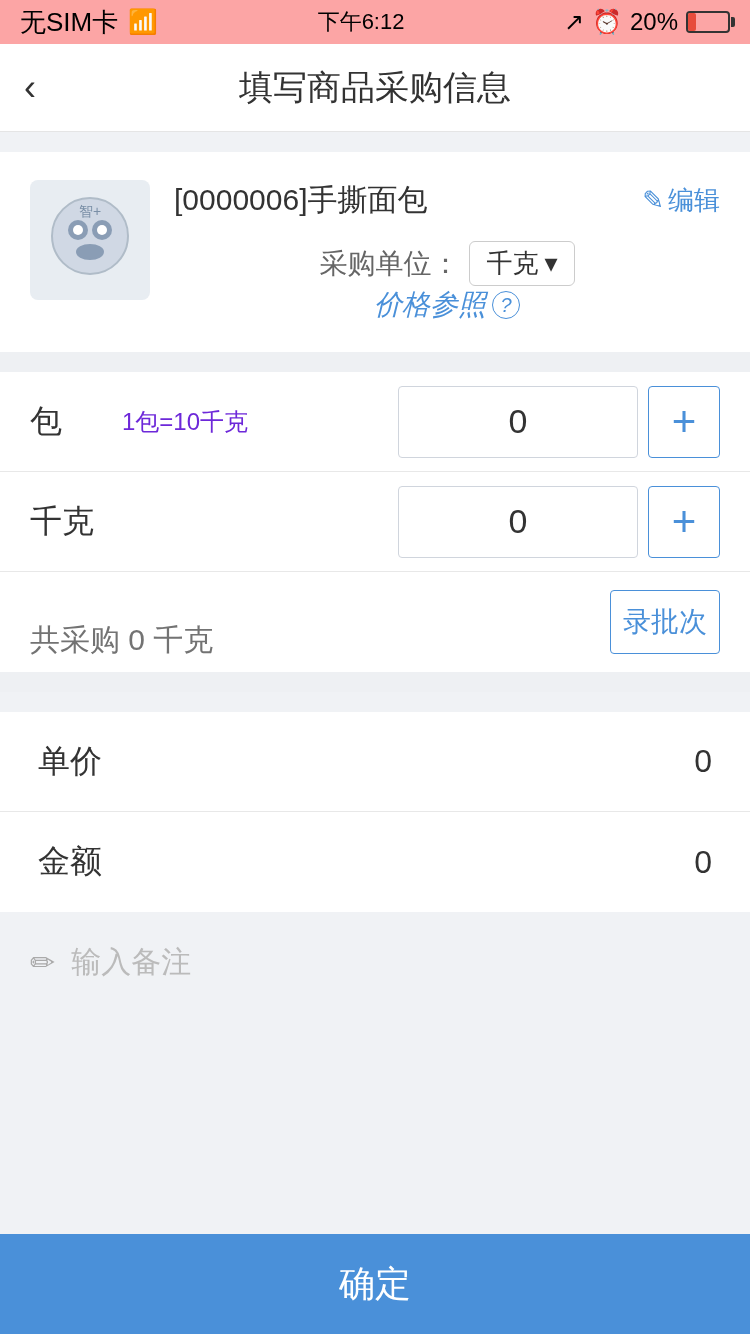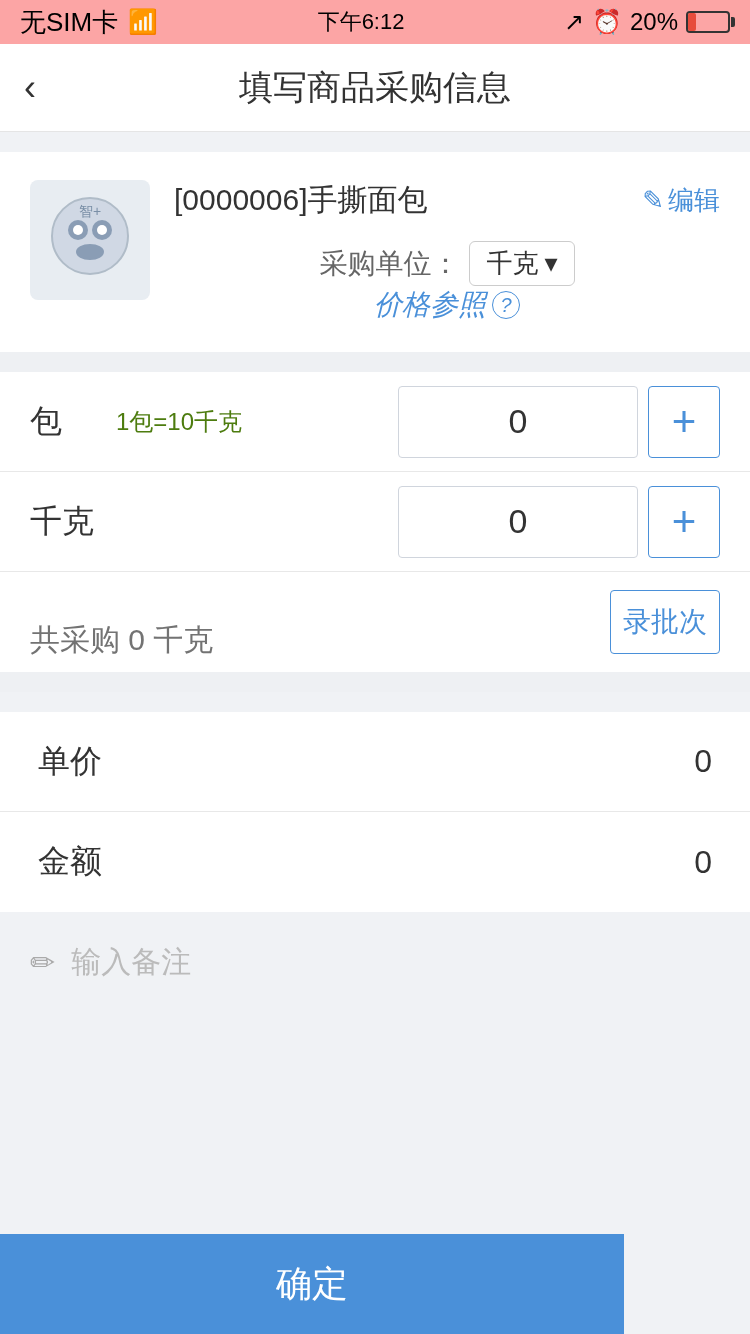--- a/index.html
+++ b/index.html
@@ -178,22 +178,22 @@
       height: 100px;
       border-bottom: 1px solid #e8e8e8;
     }
     .input-row-label {
       font-size: 32px;
       color: #333;
       min-width: 80px;
     }
     .input-row-sublabel {
       font-size: 24px;
-      color: #4d7c0f;
-      margin-left: 6px;
+      color: #6d28d9;
+      margin-left: 12px;
       flex: 1;
     }
     .input-field-wrapper {
       display: flex;
       align-items: center;
       gap: 0;
       margin-left: auto;
     }
     .input-field {
       width: 240px;
@@ -293,21 +293,21 @@
       flex: 1;
       background: #f0f2f5;
       min-height: 300px;
     }
 
     
     .confirm-btn {
       position: fixed;
       bottom: 0;
       left: 0;
-      width: 624px;
+      width: 750px;
       height: 100px;
       background: #4a90d9;
       color: #fff;
       font-size: 36px;
       border: none;
       cursor: pointer;
       display: flex;
       align-items: center;
       justify-content: center;
     }

